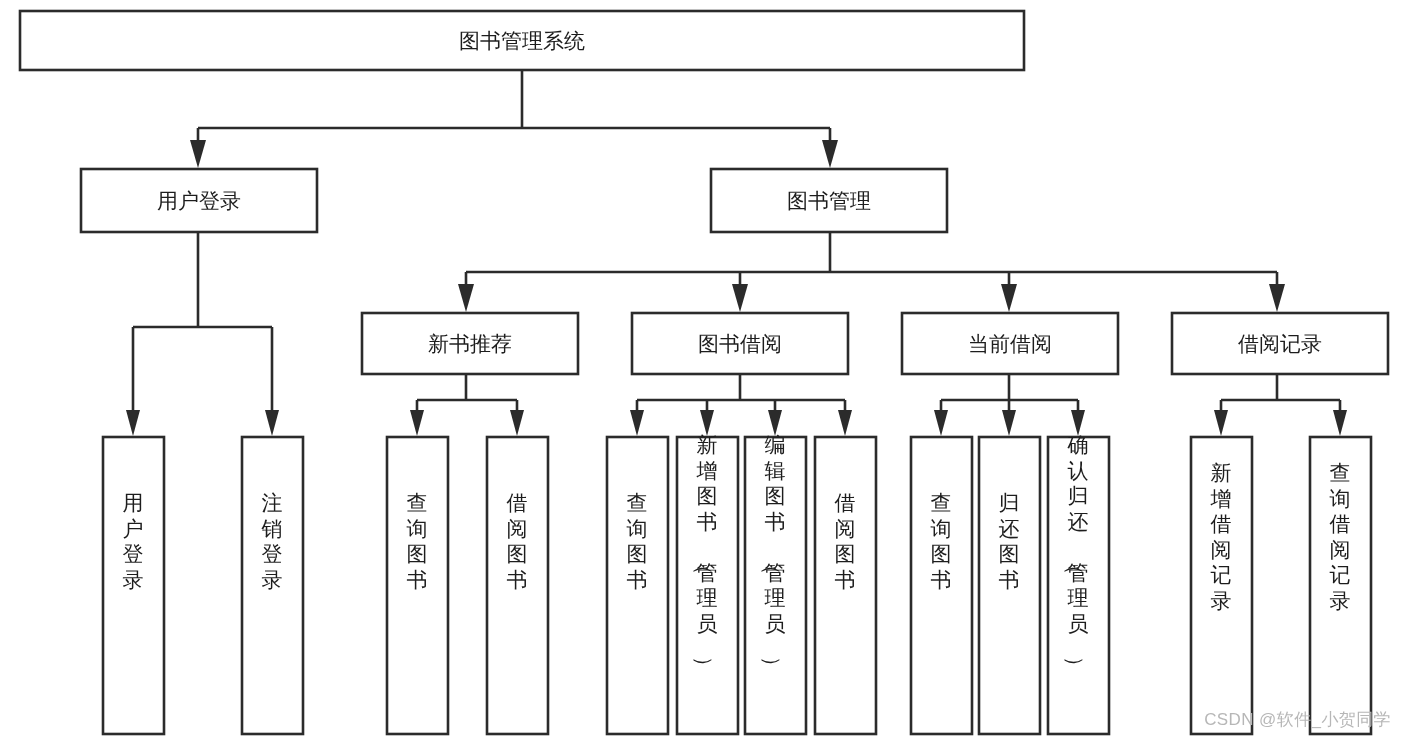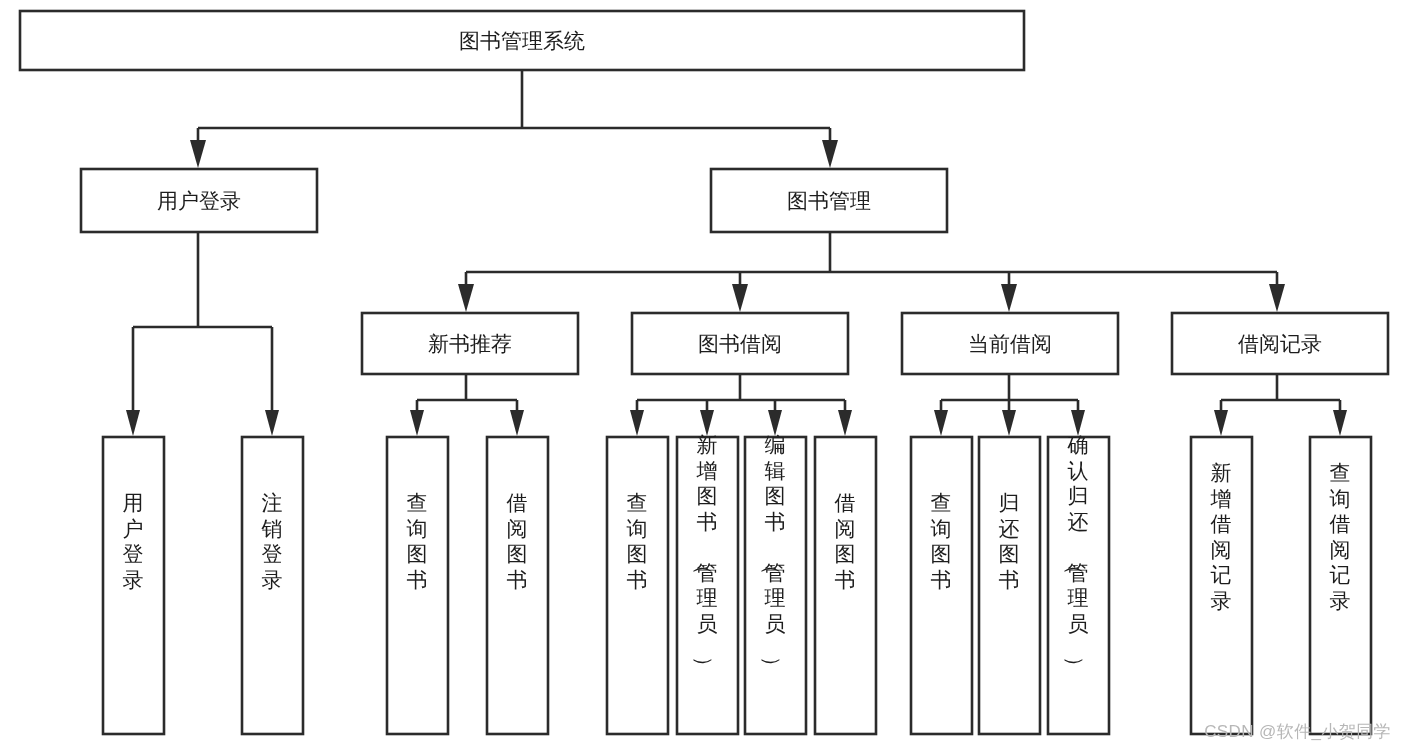--- a/index.html
+++ b/index.html
@@ -50,21 +50,21 @@
   }
   .node-label-v {
     font-family: "Liberation Sans", sans-serif;
     font-size: 21px;
     fill: #1d1d1d;
     text-anchor: middle;
   }
   .watermark {
     position: absolute;
     right: 14px;
-    bottom: 4px;
+    bottom: 16px;
     font-family: "Liberation Sans", sans-serif;
     font-size: 17px;
     color: #b7b7b7;
     letter-spacing: 0.4px;
     white-space: nowrap;
     user-select: none;
   }
 </style>
 </head>
 <body>

